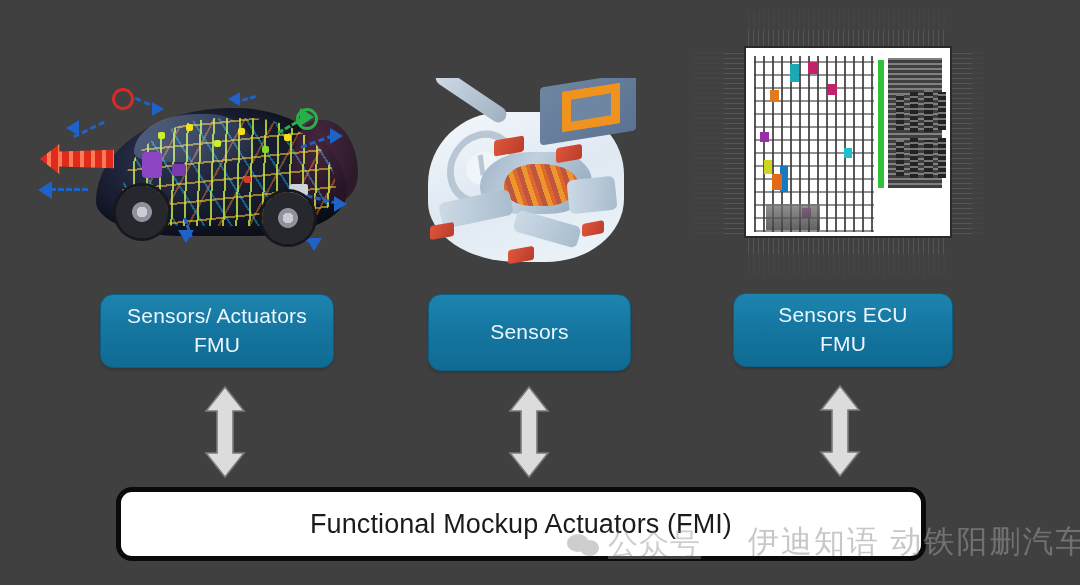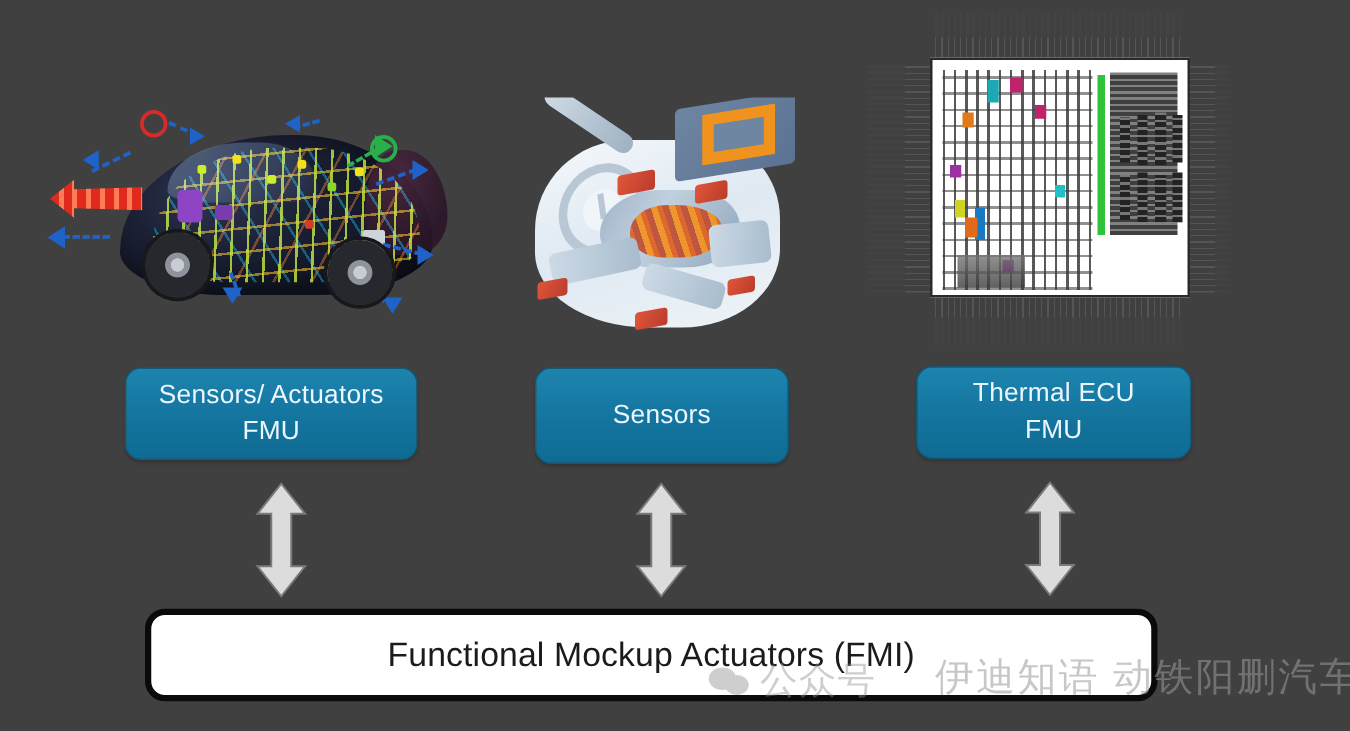--- a/index.html
+++ b/index.html
@@ -298,20 +298,21 @@
     align-items: center;
     gap: 7px;
     pointer-events: none;
     opacity: .42;
     white-space: nowrap;
   }
   #watermark .wm-text {
     font-size: 30px;
     color: #8d8d8d;
     letter-spacing: 1px;
+    text-decoration: underline;
   }
   .wechat-logo {
     position: relative;
     width: 34px; height: 26px;
     flex: 0 0 auto;
   }
   .wechat-logo .b1, .wechat-logo .b2 {
     position: absolute;
     background: #8d8d8d;
     border-radius: 50%;
@@ -441,21 +442,21 @@
   <div class="fmu-box" id="fmu-sensors">
     <span>Sensors/ Actuators</span>
     <span>FMU</span>
   </div>
 
   <div class="fmu-box" id="fmu-thermal">
     <span>Sensors</span>
   </div>
 
   <div class="fmu-box" id="fmu-ecu">
-    <span>Thermal ECU</span>
+    <span>Sensors ECU</span>
     <span>FMU</span>
   </div>
 
   <svg class="dbl-arrow" id="arrow-sensors" viewBox="0 0 44 94">
     <polygon points="22,2 41,26 30,26 30,68 41,68 22,92 3,68 14,68 14,26 3,26" fill="#dcdcdc" stroke="#7a7a7a" stroke-width="1.6" stroke-linejoin="miter"></polygon>
   </svg>
 
   <svg class="dbl-arrow" id="arrow-thermal" viewBox="0 0 44 94">
     <polygon points="22,2 41,26 30,26 30,68 41,68 22,92 3,68 14,68 14,26 3,26" fill="#dcdcdc" stroke="#7a7a7a" stroke-width="1.6" stroke-linejoin="miter"></polygon>
   </svg>

